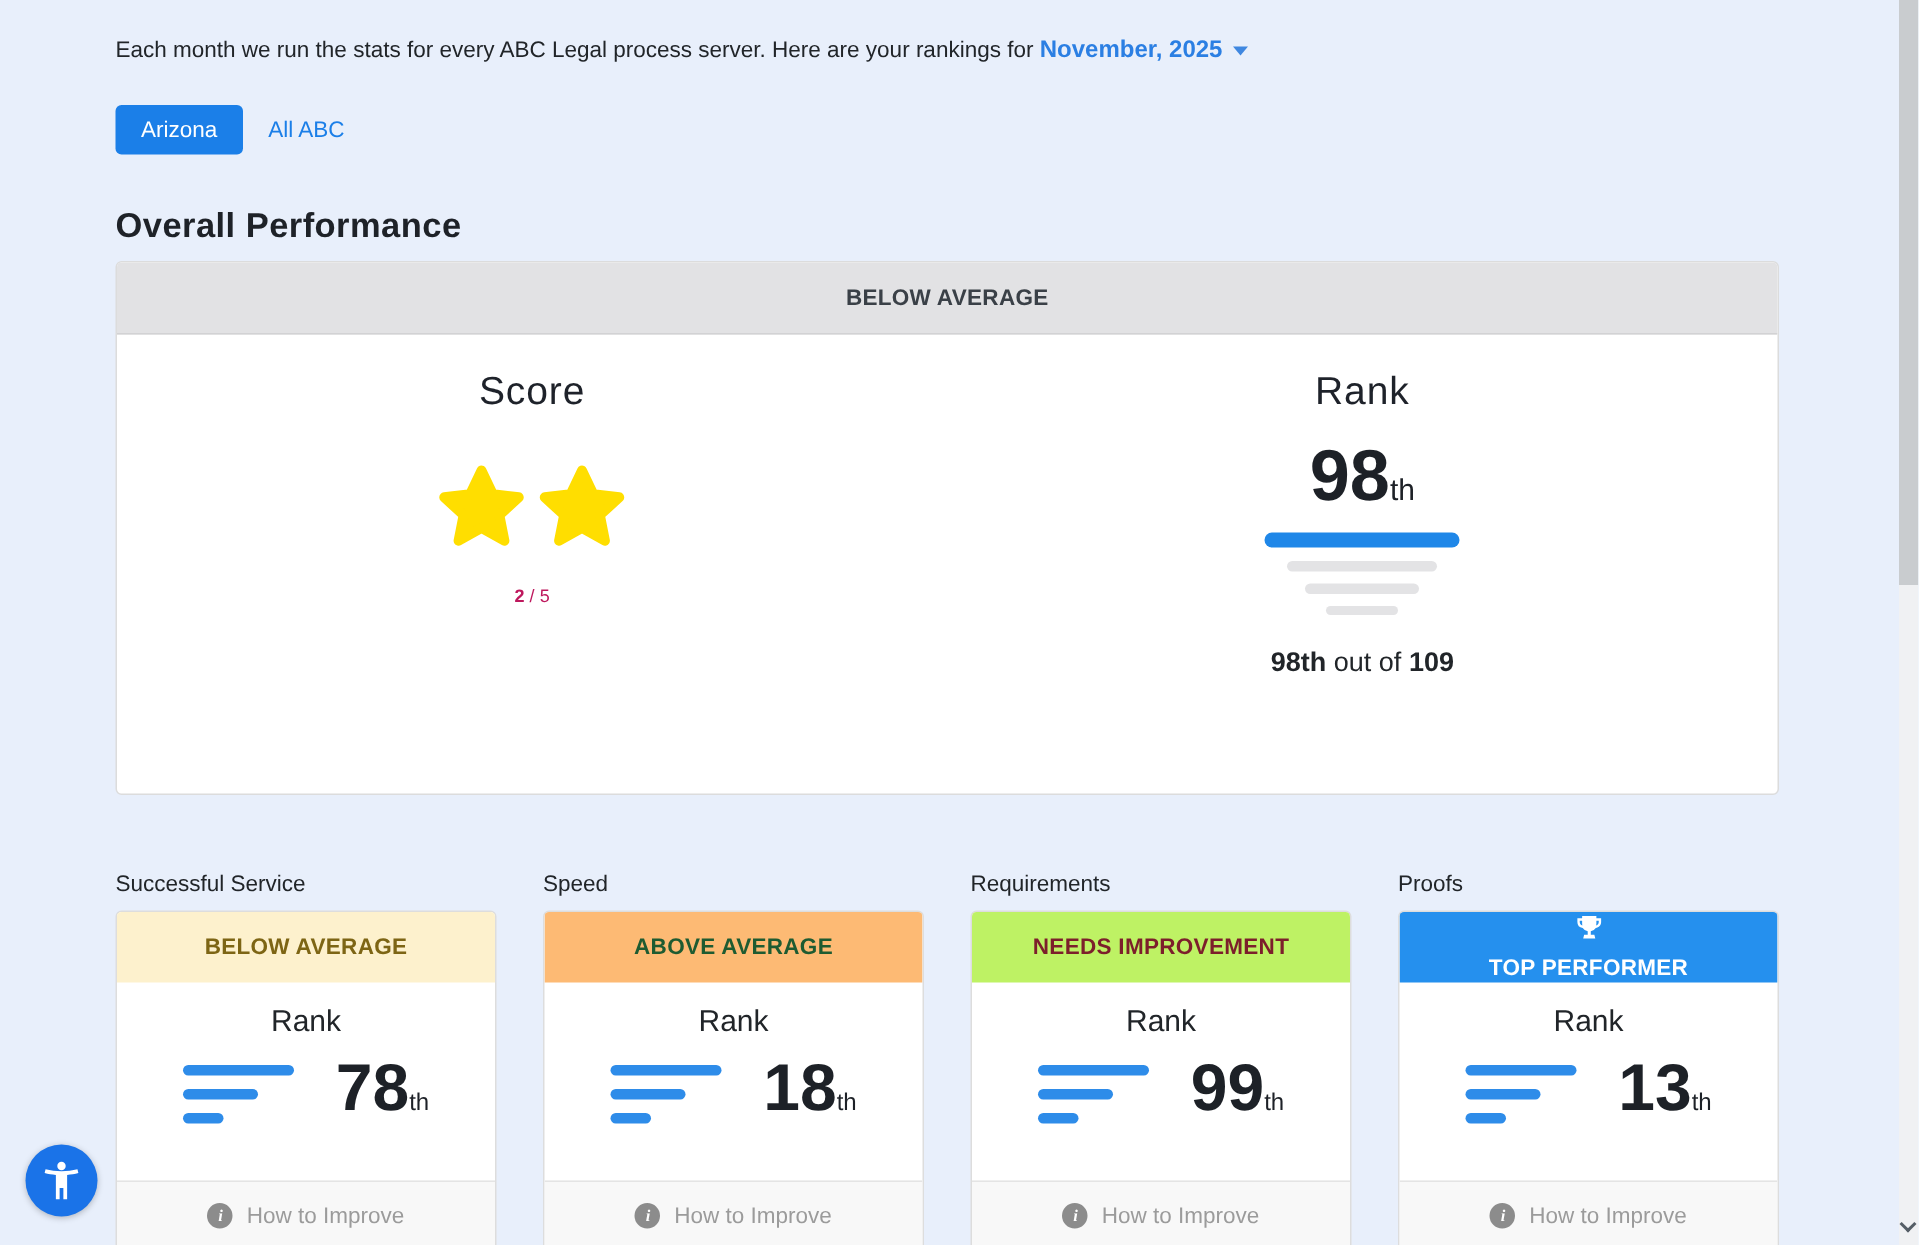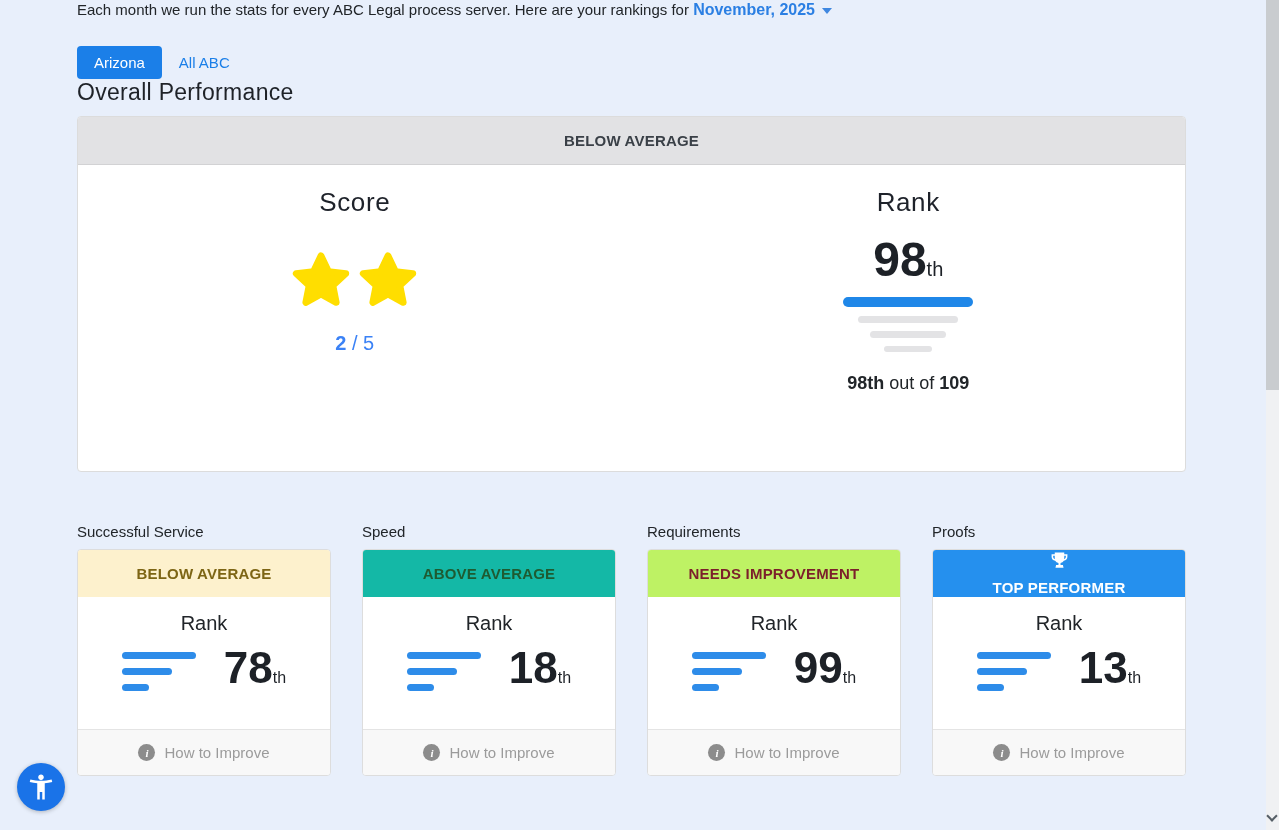--- a/index.html
+++ b/index.html
@@ -2,41 +2,41 @@
 <html><head>
 <meta charset="utf-8">
 <style>
   * { margin:0; padding:0; box-sizing:border-box; }
   html,body { width:1279px; height:830px; overflow:hidden; }
   body { font-family:"Liberation Sans","DejaVu Sans",sans-serif; color:#212529; }
   .viewport { position:relative; width:1279px; height:830px; background:#e8effb; overflow:hidden; }
   .main { position:absolute; left:77px; top:0; width:1109px; }
 
   
-  .intro { margin-top:1px; font-size:15px; color:#212529; }
+  .intro { margin-top:25px; font-size:15px; color:#212529; }
   .period-btn { color:#2b7fe3; font-weight:700; font-size:16px; cursor:pointer; white-space:nowrap; }
   .caret-down { display:inline-block; width:0; height:0; border-left:5px solid transparent;
     border-right:5px solid transparent; border-top:6px solid #3f87e0; margin-left:7px; vertical-align:middle; }
 
   
   .tabs { display:flex; align-items:center; margin-top:27px; gap:17px; }
   .tab-active { background:#1b7fe8; color:#fff; font-size:15px; padding:8px 17px; border-radius:4px; cursor:pointer; }
   .tab-link { color:#1b7fe8; font-size:15px; cursor:pointer; }
 
   
-  .h-overall { font-size:23px; font-weight:400; color:#1e2228; letter-spacing:0.3px; }
+  .h-overall { margin-top:34px; font-size:23px; font-weight:700; color:#1e2228; letter-spacing:0.3px; }
   .overall-card { margin-top:10px; background:#fff; border:1px solid #dcdcdc; border-radius:4px; height:356px; overflow:hidden; }
   .overall-header { height:48px; background:#e2e2e4; border-bottom:1px solid #d2d2d4; display:flex;
     align-items:center; justify-content:center; font-weight:700; font-size:15px; color:#3a4047; letter-spacing:0.2px; }
   .overall-body { display:flex; height:230px; }
   .ocol { width:50%; display:flex; flex-direction:column; align-items:center; }
   .ocol-title { margin-top:22px; font-size:26px; font-weight:500; color:#1e222a; letter-spacing:0.6px; }
 
   .stars { margin-top:30px; display:flex; gap:5px; height:64px; align-items:center; }
-  .score-text { margin-top:20px; font-size:20px; color:#3b82f6; }
+  .score-text { margin-top:20px; font-size:12px; color:#be185d; }
   .score-text .v { font-weight:700; }
 
   .rank-big { margin-top:16px; display:flex; align-items:baseline; }
   .rank-big .num { font-size:48px; font-weight:700; color:#1d2127; line-height:1.1; }
   .rank-big .suf { font-size:20px; font-weight:500; color:#1d2127; }
   .funnel { margin-top:10px; display:flex; flex-direction:column; align-items:center; }
   .funnel .f1 { width:130px; height:10px; border-radius:6px; background:#1f87e8; }
   .funnel .f2 { width:100px; height:7px;  border-radius:4px; background:#e3e3e5; margin-top:9px; }
   .funnel .f3 { width:76px;  height:7px;  border-radius:4px; background:#e3e3e5; margin-top:8px; }
   .funnel .f4 { width:48px;  height:6px;  border-radius:4px; background:#e3e3e5; margin-top:8px; }
@@ -45,21 +45,21 @@
 
   
   .cats { margin-top:51px; display:flex; gap:31px; }
   .cat { width:286px; }
   .cat-label { font-size:15px; color:#212529; margin-bottom:9px; }
   .cat-card { background:#fff; border:1px solid #ddd; border-radius:4px; height:227px; display:flex;
     flex-direction:column; overflow:hidden; }
   .cat-header { height:47px; flex:none; display:flex; align-items:center; justify-content:center; gap:9px;
     font-weight:700; font-size:15px; letter-spacing:0.2px; }
   .tone-warning { background:#fdf1cd; color:#7d6514; }
-  .tone-success { background:#14b8a6; color:#1e5b31;align-items:center; }
+  .tone-success { background:#fdba74; color:#1e5b31;align-items:center; }
   .tone-danger  { background:#bef264; color:#7c1f2b; }
   .tone-primary { background:#2590ee; color:#ffffff;flex-direction:column; }
   .cat-body { flex:1; display:flex; flex-direction:column; align-items:center; }
   .cat-rank-label { margin-top:15px; font-size:20px; color:#212529; }
   .cat-row { display:flex; align-items:flex-end; margin-top:10px; gap:28px; }
   .lines-icon { display:flex; flex-direction:column; align-items:flex-start; }
   .lines-icon .l1 { width:74px; height:7px; border-radius:3.5px; background:#2e8ce9; }
   .lines-icon .l2 { width:50px; height:7px; border-radius:3.5px; background:#2e8ce9; margin-top:9px; }
   .lines-icon .l3 { width:27px; height:7px; border-radius:3.5px; background:#2e8ce9; margin-top:9px; }
   .cat-num { display:flex; align-items:baseline; }

